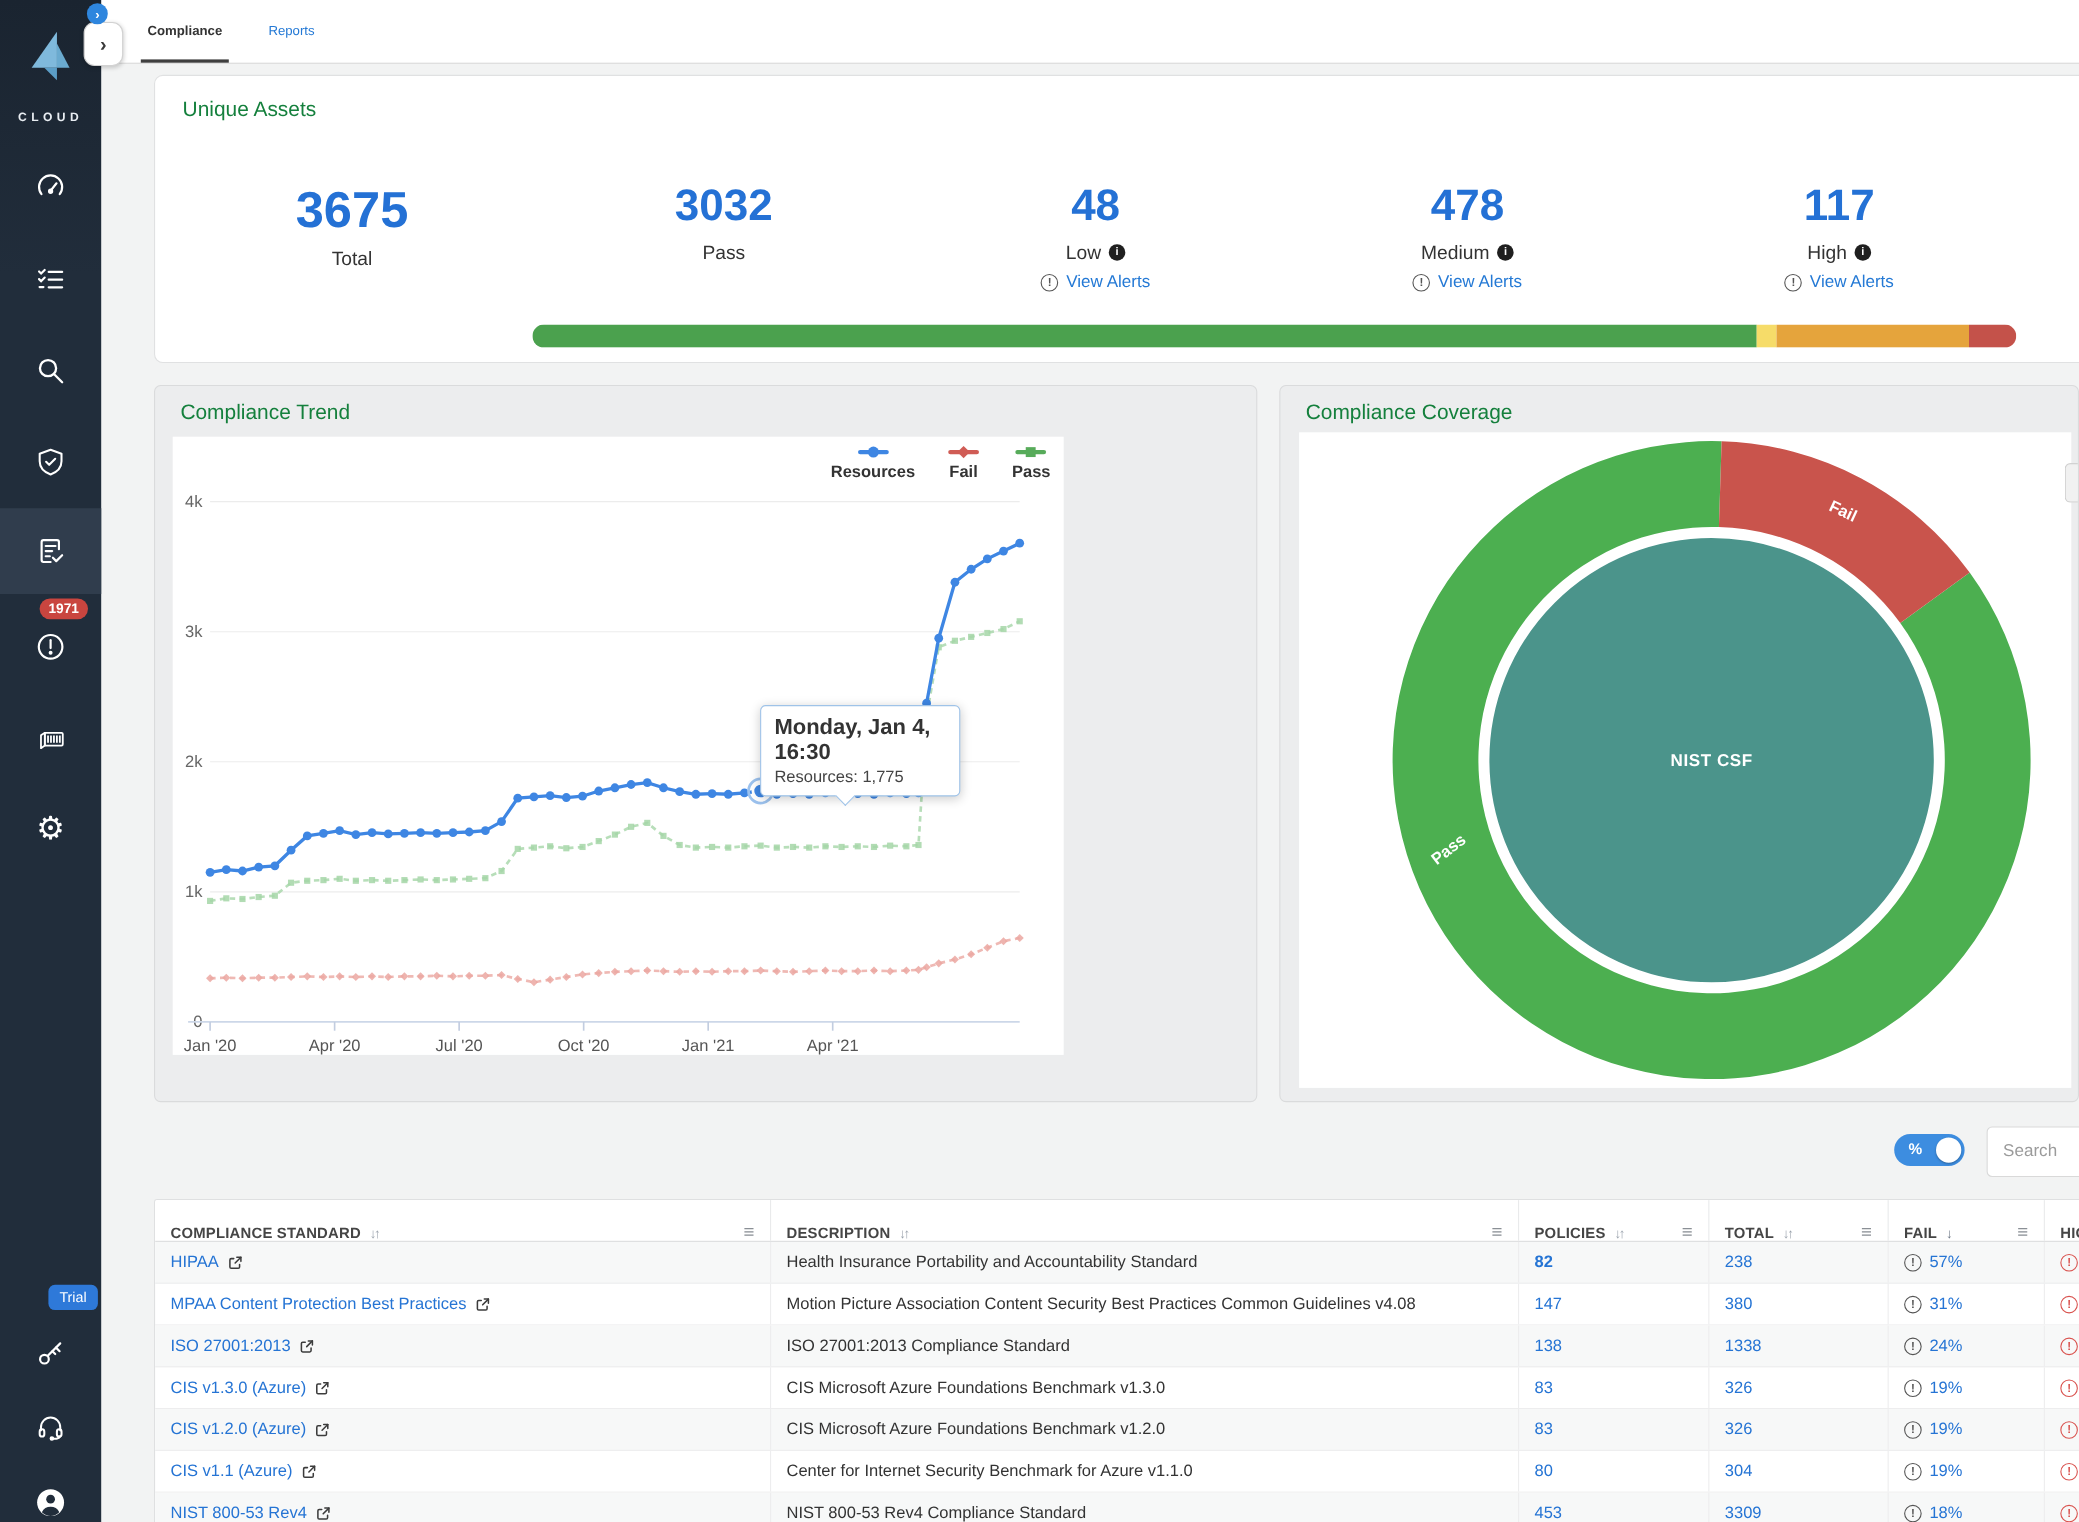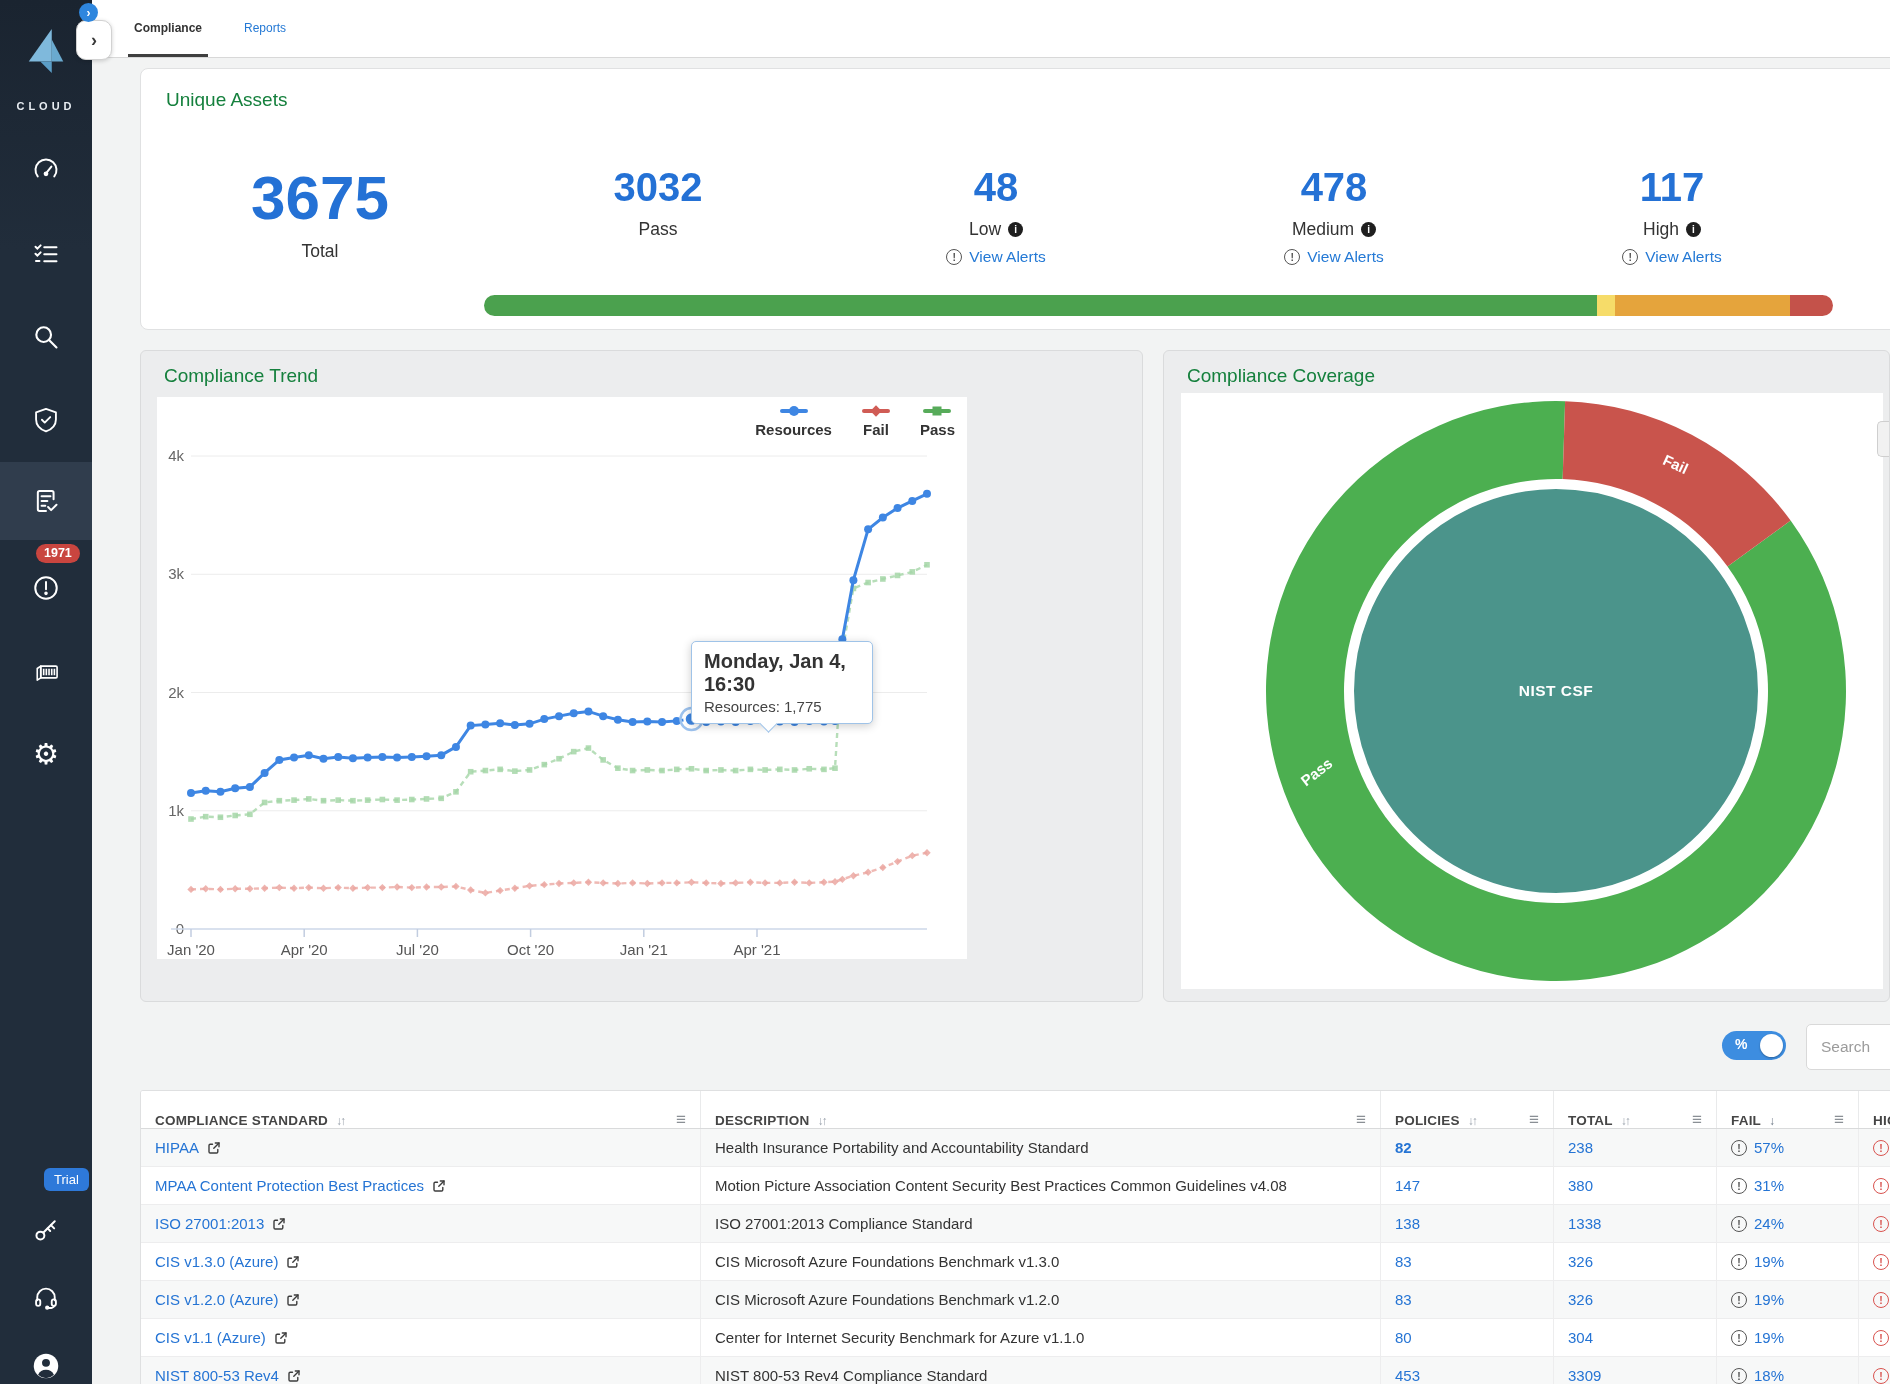--- a/index.html
+++ b/index.html
@@ -33,21 +33,21 @@
 
   
   .card{position:absolute;background:#fff;border:1px solid #e0e1e2;border-radius:8px;}
   .panel{position:absolute;background:#ecedee;border:1px solid #dadbdc;border-radius:6px;}
   .panel-title,.card-title{font-size:19px;font-weight:400;color:#15803d;}
   #assets-card{left:140px;top:68px;width:1760px;height:262px;}
   #assets-card .card-title{position:absolute;left:25px;top:20px;}
   #stats-row{position:absolute;left:10px;top:98px;width:1690px;display:grid;grid-template-columns:repeat(5,1fr);}
   .stat{text-align:center;}
   .stat-value{font-size:40px;font-weight:700;color:#2471d5;line-height:1;}
-  .stat.big .stat-value{font-size:62px;}
+  .stat.big .stat-value{font-size:46px;}
   .stat-label-row{margin-top:12px;font-size:17.5px;color:#333;display:flex;align-items:center;justify-content:center;gap:7px;}
   .info-dot{width:15px;height:15px;border-radius:50%;background:#1f1f1f;color:#fff;font-size:10px;font-weight:700;
     display:inline-flex;align-items:center;justify-content:center;font-style:normal;}
   .view-alerts{margin-top:8px;display:flex;align-items:center;justify-content:center;gap:7px;font-size:15.5px;color:#2479d5;cursor:pointer;}
   .warn-ico{width:16px;height:16px;border-radius:50%;border:1.6px solid #555;color:#555;font-size:10.5px;font-weight:700;
     display:inline-flex;align-items:center;justify-content:center;flex:0 0 auto;}
   #sev-bar{position:absolute;left:343px;top:226px;width:1349px;height:21px;border-radius:11px;overflow:hidden;display:flex;}
   #sev-bar div{height:100%;}
 
   

